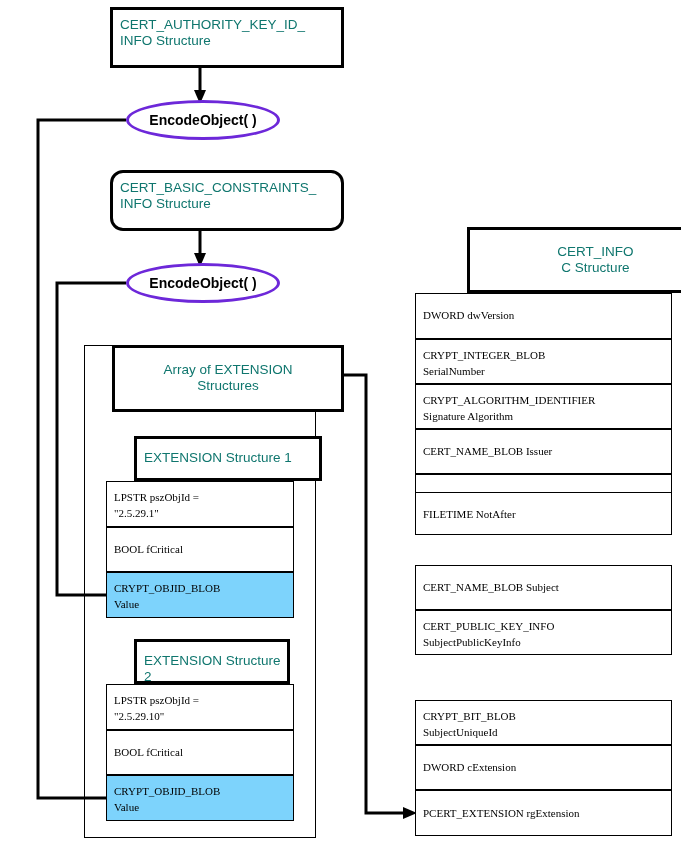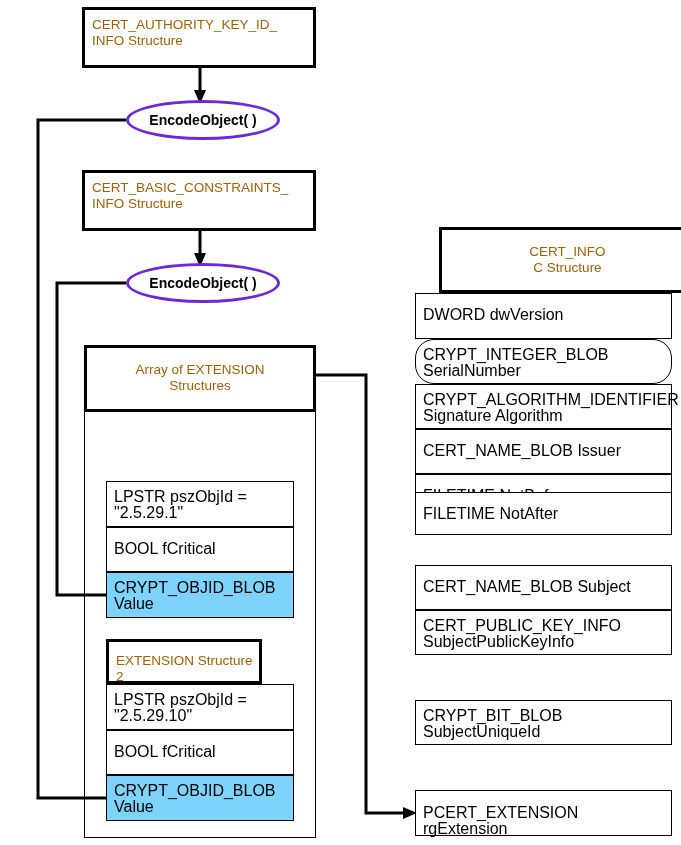--- a/index.html
+++ b/index.html
@@ -18,42 +18,44 @@
     background: #ffffff;
     overflow: hidden;
   }
   .box {
     position: absolute;
     box-sizing: border-box;
     background: #ffffff;
     border: 3px solid #000000;
     font-size: 13.5px;
     line-height: 16px;
-    color: #a16207;
+    color: #0f766e;
+    margin-left: 28px;
   }
   .box .txt {
     position: absolute;
     left: 7px;
     right: 6px;
     top: 7px;
     white-space: pre-line;
   }
   .box.center .txt {
     text-align: center;
     left: 5px;
     right: 5px;
   }
   
   .row {
     position: absolute;
     box-sizing: border-box;
     background: #ffffff;
     border: 1px solid #000000;
-    font-size: 16px;
+    font-size: 11px;
     line-height: 16px;
+    font-family: Liberation Serif, serif;
   }
   .row .txt {
     position: absolute;
     left: 7px;
     right: 5px;
     top: 7px;
     white-space: pre-line;
   }
   .row.gray { background: #7dd3fc; }
   .container-thin {
@@ -110,36 +112,39 @@
 
   <div class="box" style="left:82px; top:7px; width:234px; height:61px;">
     <span class="txt">CERT_AUTHORITY_KEY_ID_
 INFO Structure</span>
   </div>
 
   <div class="ellipse" style="left:126px; top:100px; width:154px; height:40px;">
     <span>EncodeObject( )</span>
   </div>
 
-  <div class="box" style="left:82px; top:170px; width:234px; height:61px;">
+  <div class="box" style="left:82px; top:170px; width:234px; height:61px;border-radius:13px;">
     <span class="txt">CERT_BASIC_CONSTRAINTS_
 INFO Structure</span>
   </div>
 
   <div class="ellipse" style="left:126px; top:263px; width:154px; height:40px;">
     <span>EncodeObject( )</span>
   </div>
 
   <div class="container-thin" style="left:84px; top:345px; width:232px; height:493px;"></div>
 
   <div class="box center" style="left:84px; top:345px; width:232px; height:67px;">
     <span class="txt" style="top:14px;">Array of EXTENSION
 Structures</span>
   </div>
 
+  <div class="box" style="left:106px; top:436px; width:188px; height:45px;">
+    <span class="txt" style="top:11px;">EXTENSION Structure 1</span>
+  </div>
   <div class="row" style="left:106px; top:481px; width:188px; height:46px;">
     <span class="txt">LPSTR  pszObjId =
 "2.5.29.1"</span>
   </div>
   <div class="row" style="left:106px; top:527px; width:188px; height:45px;">
     <span class="txt" style="top:13px;">BOOL  fCritical</span>
   </div>
   <div class="row gray" style="left:106px; top:572px; width:188px; height:46px;">
     <span class="txt">CRYPT_OBJID_BLOB
 Value</span>
@@ -161,21 +166,21 @@
   </div>
 
   <div class="box center" style="left:439px; top:227px; width:257px; height:66px;">
     <span class="txt" style="top:14px;">CERT_INFO
 C Structure</span>
   </div>
 
   <div class="row" style="left:415px; top:293px; width:257px; height:46px;">
     <span class="txt" style="top:13px;">DWORD dwVersion</span>
   </div>
-  <div class="row" style="left:415px; top:339px; width:257px; height:45px;border-radius:19px;">
+  <div class="row" style="left:415px; top:339px; width:257px; height:45px;">
     <span class="txt">CRYPT_INTEGER_BLOB
 SerialNumber</span>
   </div>
   <div class="row" style="left:415px; top:384px; width:257px; height:45px;">
     <span class="txt">CRYPT_ALGORITHM_IDENTIFIER
 Signature Algorithm</span>
   </div>
   <div class="row" style="left:415px; top:429px; width:257px; height:45px;">
     <span class="txt" style="top:13px;">CERT_NAME_BLOB Issuer</span>
   </div>
@@ -189,17 +194,20 @@
     <span class="txt" style="top:13px;">CERT_NAME_BLOB Subject</span>
   </div>
   <div class="row" style="left:415px; top:610px; width:257px; height:45px;">
     <span class="txt">CERT_PUBLIC_KEY_INFO
 SubjectPublicKeyInfo</span>
   </div>
   <div class="row" style="left:415px; top:700px; width:257px; height:45px;">
     <span class="txt">CRYPT_BIT_BLOB
 SubjectUniqueId</span>
   </div>
+  <div class="row" style="left:415px; top:745px; width:257px; height:45px;">
+    <span class="txt" style="top:13px;">DWORD cExtension</span>
+  </div>
   <div class="row" style="left:415px; top:790px; width:257px; height:46px;">
     <span class="txt" style="top:14px;">PCERT_EXTENSION rgExtension</span>
   </div>
 
 </div>
 
 </body></html>

